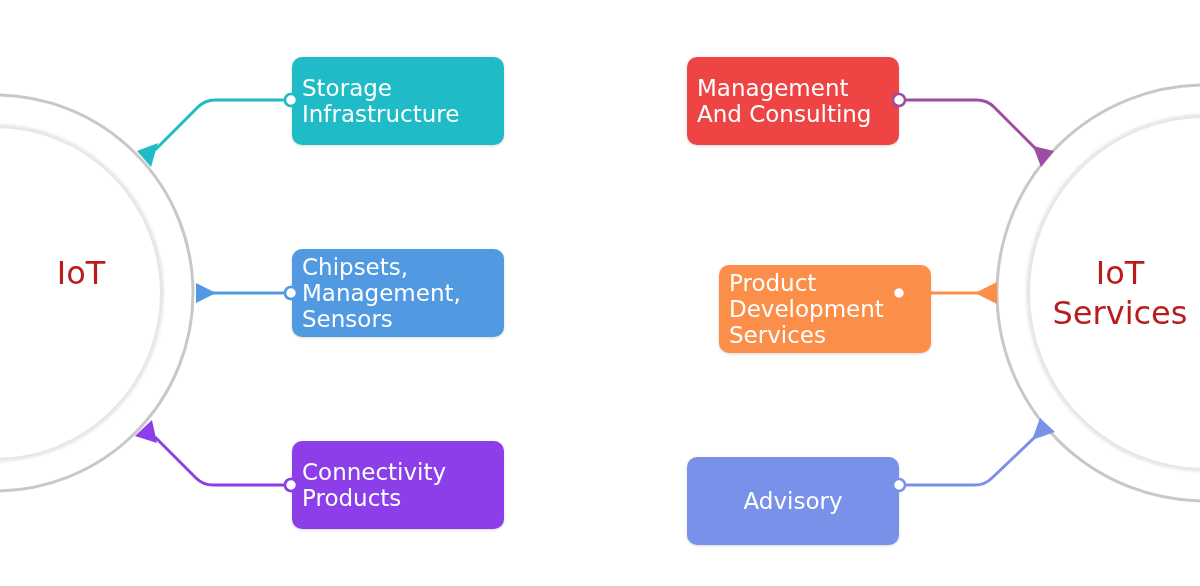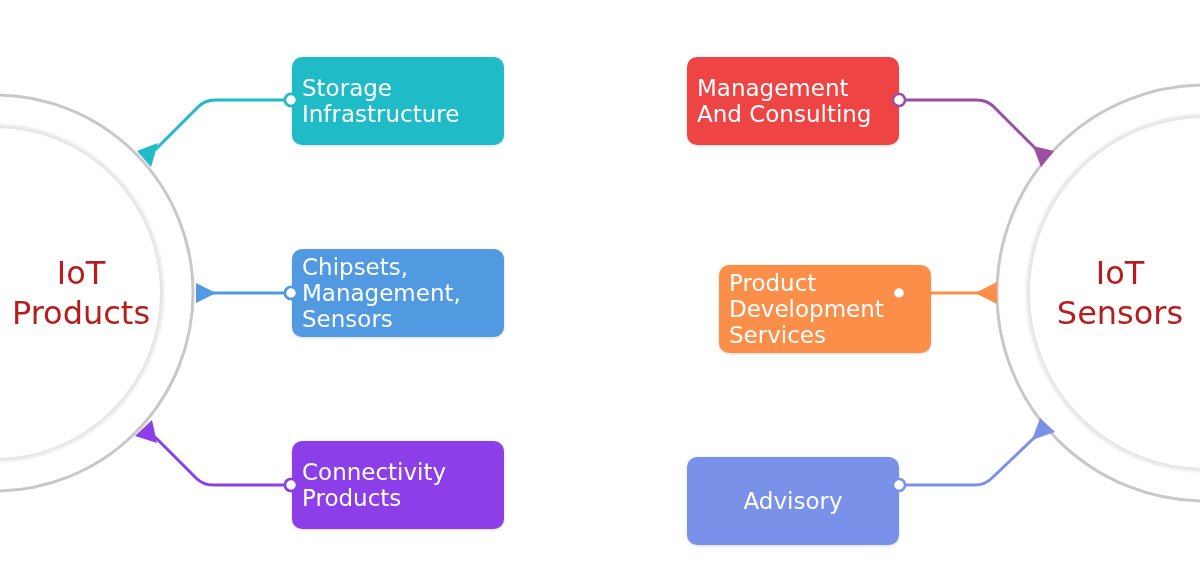--- a/index.html
+++ b/index.html
@@ -65,25 +65,24 @@
 
   <g fill="#fff" stroke-width="2.5">
     <circle cx="291" cy="100" r="6" stroke="#1fbcc8"></circle>
     <circle cx="291" cy="293" r="6" stroke="#5199e1"></circle>
     <circle cx="291" cy="485" r="6" stroke="#8c3fe8"></circle>
   </g>
 </svg>
 
 <div class="hub-label" style="left:0;top:253px;width:162px;">
   <div>IoT</div>
-  <div>Products</div>
 </div>
 <div class="hub-label" style="left:1040px;top:253px;width:160px;">
   <div>IoT</div>
-  <div>Sensors</div>
+  <div>Services</div>
 </div>
 
 <div class="box" style="left:292px;top:57px;background:#1fbcc8;">
   <span>Storage Infrastructure</span>
 </div>
 <div class="box" style="left:292px;top:249px;background:#5199e1;">
   <span>Chipsets, Management, Sensors</span>
 </div>
 <div class="box" style="left:292px;top:441px;background:#8c3fe8;">
   <span>Connectivity Products</span>

